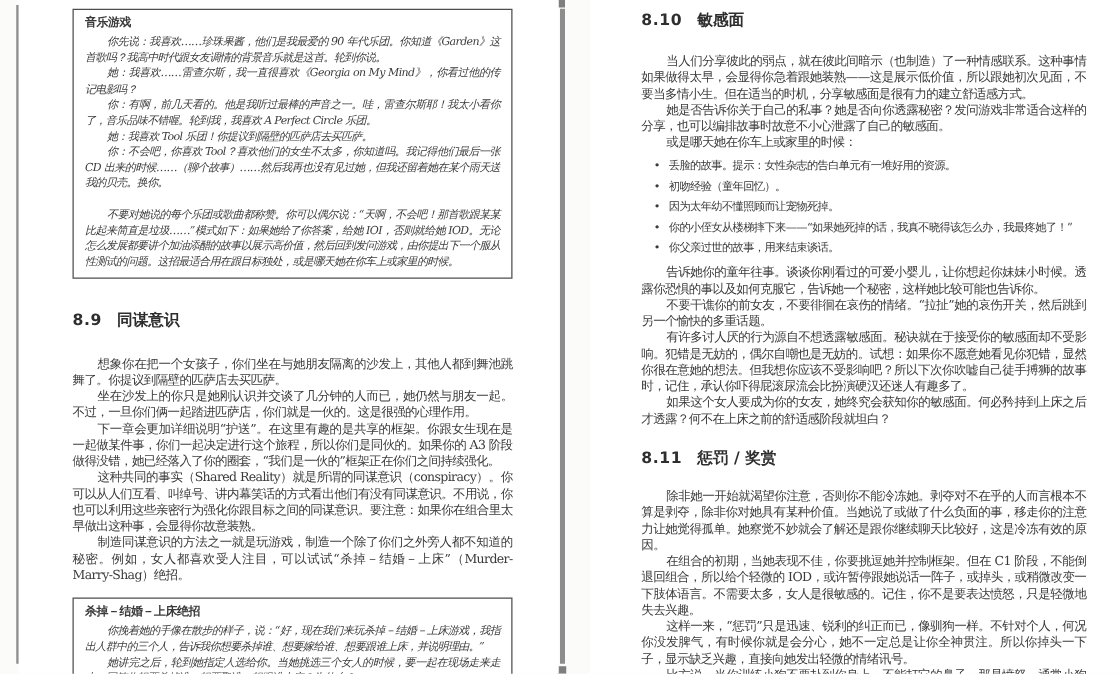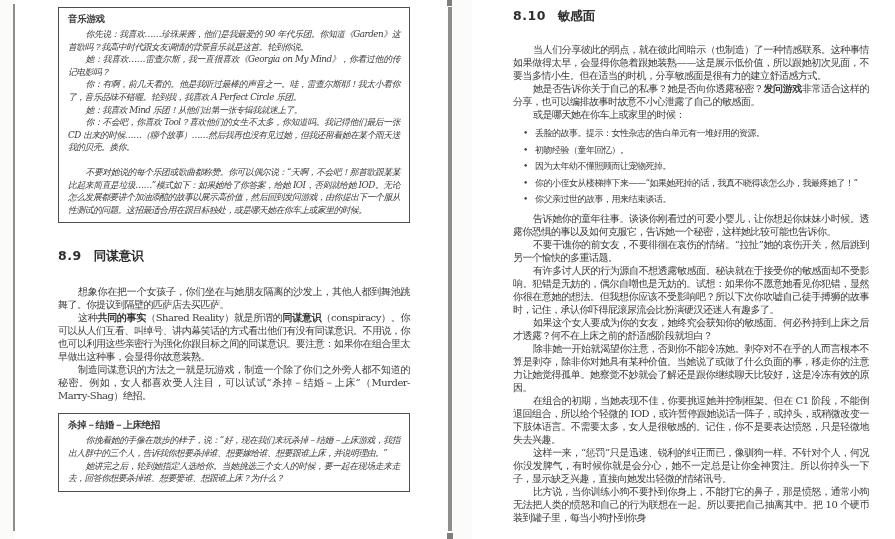--- a/index.html
+++ b/index.html
@@ -24,21 +24,21 @@
   .page-right{left:472px;width:435px;}
 
   .col{position:absolute;top:0;}
   .col-left{left:43px;width:352px;top:7px;}
   .col-right{left:41px;width:356px;top:8px;}
 
   .para{
     margin:0;font-size:10px;line-height:13px;letter-spacing:-0.5px;
     text-align:justify;text-indent:2em;
   }
-  .bold{font-weight:bold;}
+  .bold{font-weight:normal;}
 
   
   .callout{
     border:1px solid #4e4e4e;background:#fff;
     padding:4px 9px 6px 9px;
   }
   .box-title{
     font-family:"DejaVu Sans","Liberation Sans",sans-serif;
     font-weight:bold;font-size:9.5px;line-height:14px;letter-spacing:-0.3px;
     margin:0 0 2px 0;
@@ -81,30 +81,32 @@
   <div class="edge edge-right"></div>
 
   <div class="page page-left">
     <div class="col col-left">
 
       <div class="callout">
         <p class="box-title">音乐游戏</p>
         <p class="para">你先说：我喜欢……珍珠果酱，他们是我最爱的 90 年代乐团。你知道《Garden》这首歌吗？我高中时代跟女友调情的背景音乐就是这首。轮到你说。</p>
         <p class="para">她：我喜欢……雷查尔斯，我一直很喜欢《Georgia on My Mind》，你看过他的传记电影吗？</p>
         <p class="para">你：有啊，前几天看的。他是我听过最棒的声音之一。哇，雷查尔斯耶！我太小看你了，音乐品味不错喔。轮到我，我喜欢 A Perfect Circle 乐团。</p>
-        <p class="para">她：我喜欢 Mind 乐团！从他们出第一张专辑我就迷上了。</p>
+        <p class="para">她：我喜欢 Tool 乐团！你提议到隔壁的匹萨店去买匹萨。</p>
         <p class="para">你：不会吧，你喜欢 Tool？喜欢他们的女生不太多，你知道吗。我记得他们最后一张 CD 出来的时候……（聊个故事）……然后我再也没有见过她，但我还留着她在某个雨天送我的贝壳。换你。</p>
         <p class="para gap-before">不要对她说的每个乐团或歌曲都称赞。你可以偶尔说：“天啊，不会吧！那首歌跟某某比起来简直是垃圾……”模式如下：如果她给了你答案，给她 IOI，否则就给她 IOD。无论怎么发展都要讲个加油添醋的故事以展示高价值，然后回到发问游戏，由你提出下一个服从性测试的问题。这招最适合用在跟目标独处，或是哪天她在你车上或家里的时候。</p>
       </div>
 
       <h2 class="section-heading h-89">
         <span class="sec-num">8.9</span><span>同谋意识</span>
       </h2>
 
       <p class="para">想象你在把一个女孩子，你们坐在与她朋友隔离的沙发上，其他人都到舞池跳舞了。你提议到隔壁的匹萨店去买匹萨。</p>
+      <p class="para">坐在沙发上的你只是她刚认识并交谈了几分钟的人而已，她仍然与朋友一起。不过，一旦你们俩一起踏进匹萨店，你们就是一伙的。这是很强的心理作用。</p>
+      <p class="para">下一章会更加详细说明“护送”。在这里有趣的是共享的框架。你跟女生现在是一起做某件事，你们一起决定进行这个旅程，所以你们是同伙的。如果你的 A3 阶段做得没错，她已经落入了你的圈套，“我们是一伙的”框架正在你们之间持续强化。</p>
       <p class="para"><span>这种</span><span class="bold">共同的事实</span><span>（Shared Reality）就是所谓的</span><span class="bold">同谋意识</span><span>（conspiracy）。你可以从人们互看、叫绰号、讲内幕笑话的方式看出他们有没有同谋意识。不用说，你也可以利用这些亲密行为强化你跟目标之间的同谋意识。要注意：如果你在组合里太早做出这种事，会显得你故意装熟。</span></p>
       <p class="para">制造同谋意识的方法之一就是玩游戏，制造一个除了你们之外旁人都不知道的秘密。例如，女人都喜欢受人注目，可以试试“杀掉－结婚－上床”（Murder-Marry-Shag）绝招。</p>
 
       <div class="callout mms-box">
         <p class="box-title">杀掉－结婚－上床绝招</p>
         <p class="para">你挽着她的手像在散步的样子，说：“好，现在我们来玩杀掉－结婚－上床游戏，我指出人群中的三个人，告诉我你想要杀掉谁、想要嫁给谁、想要跟谁上床，并说明理由。”</p>
         <p class="para">她讲完之后，轮到她指定人选给你。当她挑选三个女人的时候，要一起在现场走来走去，回答你想要杀掉谁、想要娶谁、想跟谁上床？为什么？</p>
       </div>
 
     </div>
@@ -127,20 +129,23 @@
         <li><span class="dot">•</span><span>因为太年幼不懂照顾而让宠物死掉。</span></li>
         <li><span class="dot">•</span><span>你的小侄女从楼梯摔下来——“如果她死掉的话，我真不晓得该怎么办，我最疼她了！”</span></li>
         <li><span class="dot">•</span><span>你父亲过世的故事，用来结束谈话。</span></li>
       </ul>
 
       <p class="para">告诉她你的童年往事。谈谈你刚看过的可爱小婴儿，让你想起你妹妹小时候。透露你恐惧的事以及如何克服它，告诉她一个秘密，这样她比较可能也告诉你。</p>
       <p class="para">不要干谯你的前女友，不要徘徊在哀伤的情绪。“拉扯”她的哀伤开关，然后跳到另一个愉快的多重话题。</p>
       <p class="para">有许多讨人厌的行为源自不想透露敏感面。秘诀就在于接受你的敏感面却不受影响。犯错是无妨的，偶尔自嘲也是无妨的。试想：如果你不愿意她看见你犯错，显然你很在意她的想法。但我想你应该不受影响吧？所以下次你吹嘘自己徒手搏狮的故事时，记住，承认你吓得屁滚尿流会比扮演硬汉还迷人有趣多了。</p>
       <p class="para">如果这个女人要成为你的女友，她终究会获知你的敏感面。何必矜持到上床之后才透露？何不在上床之前的舒适感阶段就坦白？</p>
 
+      <h2 class="section-heading h-811">
+        <span class="sec-num">8.11</span><span>惩罚 / 奖赏</span>
+      </h2>
 
       <p class="para">除非她一开始就渴望你注意，否则你不能冷冻她。剥夺对不在乎的人而言根本不算是剥夺，除非你对她具有某种价值。当她说了或做了什么负面的事，移走你的注意力让她觉得孤单。她察觉不妙就会了解还是跟你继续聊天比较好，这是冷冻有效的原因。</p>
       <p class="para">在组合的初期，当她表现不佳，你要挑逗她并控制框架。但在 C1 阶段，不能倒退回组合，所以给个轻微的 IOD，或许暂停跟她说话一阵子，或掉头，或稍微改变一下肢体语言。不需要太多，女人是很敏感的。记住，你不是要表达愤怒，只是轻微地失去兴趣。</p>
       <p class="para">这样一来，“惩罚”只是迅速、锐利的纠正而已，像驯狗一样。不针对个人，何况你没发脾气，有时候你就是会分心，她不一定总是让你全神贯注。所以你掉头一下子，显示缺乏兴趣，直接向她发出轻微的情绪讯号。</p>
       <p class="para">比方说，当你训练小狗不要扑到你身上，不能打它的鼻子，那是愤怒，通常小狗无法把人类的愤怒和自己的行为联想在一起。所以要把自己抽离其中。把 10 个硬币装到罐子里，每当小狗扑到你身</p>
 
     </div>
   </div>
 
 </div>

